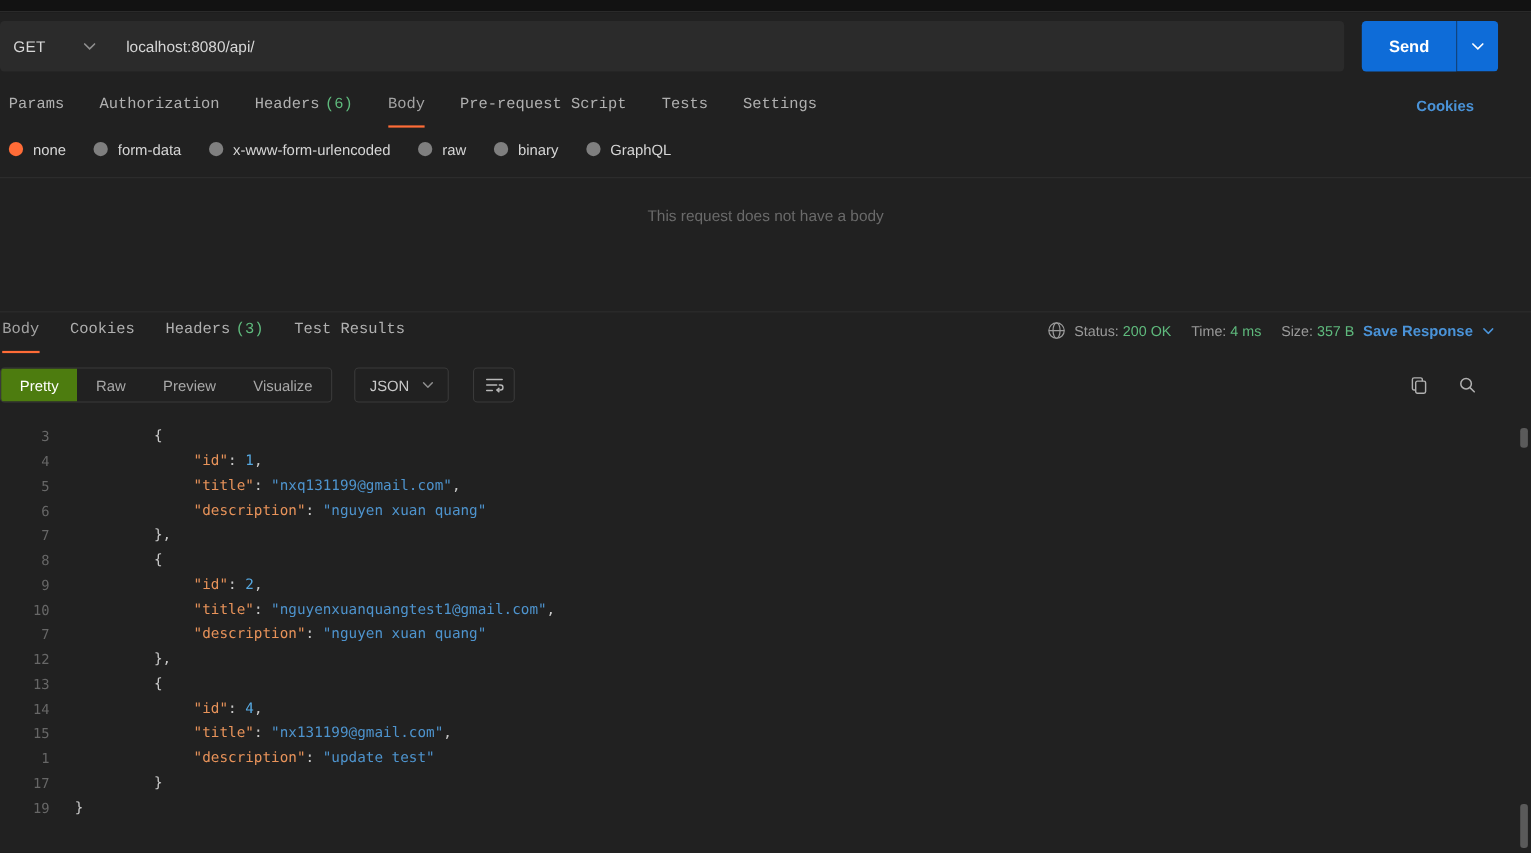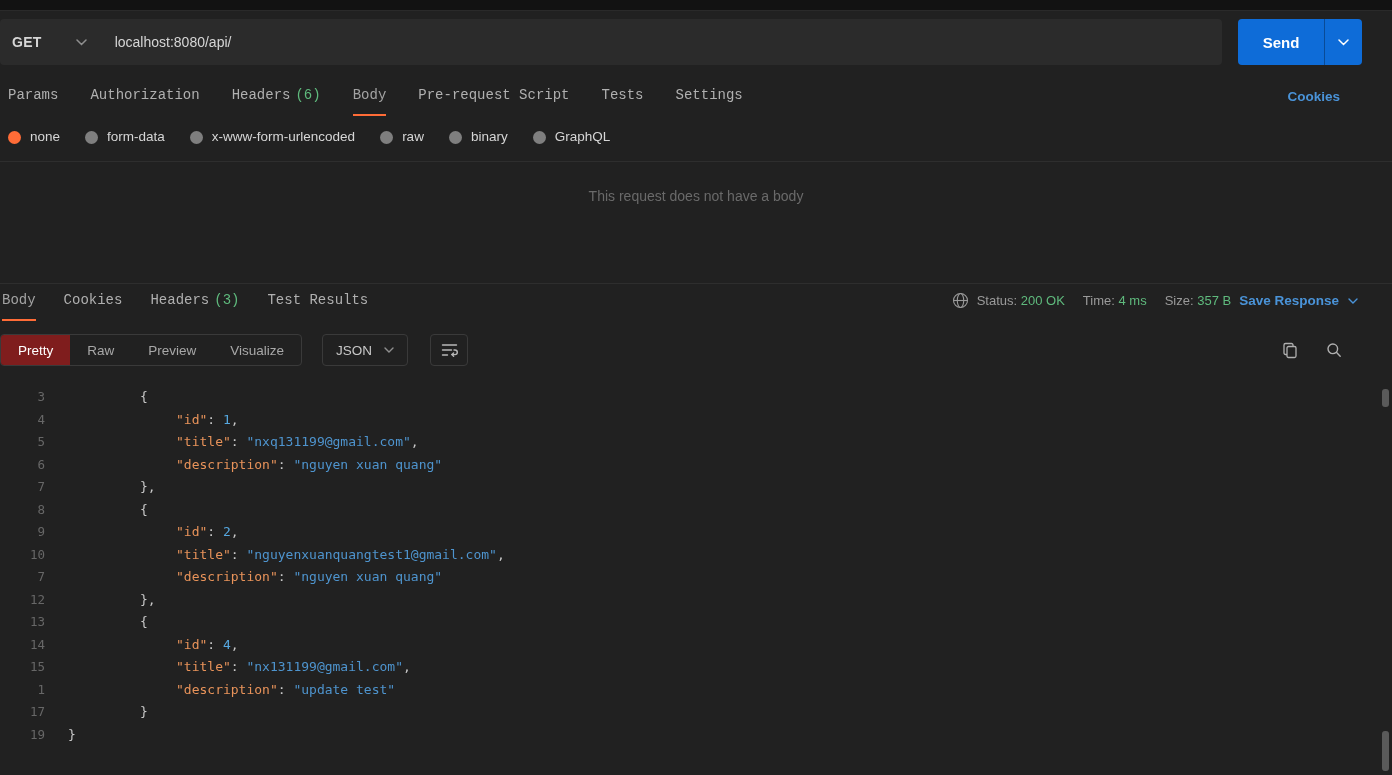--- a/index.html
+++ b/index.html
@@ -7,42 +7,42 @@
     width:1392px;height:775px;overflow:hidden;position:relative;
     font-family:"Liberation Sans",sans-serif;color:#d8d8d8;background:#212121;
     font-size:14px;
   }
   .topstrip{height:10px;background:#121212;border-bottom:1px solid #2a2a2a;}
 
   
   .url-row{display:flex;align-items:center;padding:8px 30px 14px 0;}
   .url-bar{flex:1;display:flex;align-items:center;height:46px;background:#2b2b2b;border-radius:4px;}
   .method-select{display:flex;align-items:center;gap:34px;padding:0 16px 0 12px;cursor:pointer;height:100%;}
-  .method-label{color:#d6d6d6;font-weight:700;letter-spacing:.3px;}
+  .method-label{color:#d6d6d6;font-weight:400;letter-spacing:.3px;}
   .chev{color:#8f8f8f;display:inline-flex;}
   .url-input{flex:1;background:transparent;border:none;outline:none;color:#d6d6d6;font-size:14px;font-family:"Liberation Sans",sans-serif;padding:0 12px;height:100%;}
   .send-group{display:flex;margin-left:16px;height:46px;}
   .send-main{width:86px;background:var(--send-blue);color:#fff;border:none;border-radius:4px 0 0 4px;
     font-size:15px;font-weight:600;cursor:pointer;font-family:"Liberation Sans",sans-serif;}
   .send-caret{width:38px;background:var(--send-blue);border:none;border-left:1px solid rgba(0,0,0,.3);
     border-radius:0 4px 4px 0;color:#fff;cursor:pointer;display:flex;align-items:center;justify-content:center;}
 
   
   .req-tabs{display:flex;align-items:flex-end;padding:0 52px 0 8px;}
   .tabs{display:flex;gap:32px;font-family:Liberation Mono, monospace;}
   .tab{position:relative;padding:8px 0 13px;color:#b0b0b0;font-size:14px;cursor:pointer;white-space:nowrap;}
   .tab.active{color:#a3a3a3;}
   .tab.active::after{content:'';position:absolute;left:0;right:0;bottom:0;height:2px;background:var(--accent-orange);}
   .tab-count{color:var(--status-green);margin-left:5px;}
   .tab-count:empty{display:none;margin:0;}
   .cookies-link{margin-left:auto;color:var(--link-blue);font-weight:600;font-size:13.5px;cursor:pointer;padding-bottom:12px;}
 
   
   .body-types{display:flex;align-items:center;gap:25px;padding:13px 0 17px 8px;border-bottom:1px solid #2e2e2e;}
-  .radio-item{display:flex;align-items:flex-end;gap:9px;cursor:pointer;}
+  .radio-item{display:flex;align-items:flex-start;gap:9px;cursor:pointer;}
   .dot{width:13px;height:13px;border-radius:50%;background:#7f7f7f;flex-shrink:0;}
   .dot.on{background:var(--accent-orange);}
   .radio-label{color:#d6d6d6;font-size:13.5px;}
 
   .empty-body{height:121px;display:flex;justify-content:center;padding-top:26px;box-sizing:border-box;color:#6a6a6a;font-size:14px;}
 
   
   .response-pane{border-top:1px solid #2e2e2e;}
   .resp-header{display:flex;align-items:flex-end;padding:0 34px 0 2px;}
   .resp-header .tabs{gap:28px;}
@@ -52,21 +52,21 @@
   .meta-value{color:var(--status-green);}
   .meta-list{display:flex;align-items:center;gap:18px;}
   .globe{color:#9a9a9a;display:inline-flex;}
   .save-response{display:flex;align-items:center;gap:9px;color:var(--link-blue);font-weight:600;font-size:13.5px;cursor:pointer;white-space:nowrap;}
   .save-response .chev{color:var(--link-blue);}
 
   
   .resp-toolbar{display:flex;align-items:center;padding:13px 50px 12px 0;}
   .segmented{display:flex;border:1px solid #3a3a3a;border-radius:4px;overflow:hidden;height:32px;box-sizing:border-box;}
   .segment{display:flex;align-items:center;padding:0 17px;color:#a8a8a8;font-size:13.5px;cursor:pointer;}
-  .segment.active{background:#7f1d1d;color:#fff;}
+  .segment.active{background:#4d7c0f;color:#fff;}
   .format-select{display:flex;align-items:center;gap:12px;margin-left:20px;border:1px solid #3a3a3a;border-radius:4px;
     height:32px;box-sizing:border-box;padding:0 13px;color:#c8c8c8;font-size:13.5px;cursor:pointer;}
   .wrap-btn{display:flex;align-items:center;justify-content:center;margin-left:22px;border:1px solid #3a3a3a;border-radius:4px;
     width:38px;height:32px;box-sizing:border-box;color:#b8b8b8;cursor:pointer;background:transparent;}
   .toolbar-right{margin-left:auto;display:flex;align-items:center;gap:28px;color:#b0b0b0;}
   .icon-btn{display:inline-flex;cursor:pointer;color:#b0b0b0;}
 
   
   .code-area{position:relative;margin-top:6px;padding-top:2px;height:382px;
     font-family:"DejaVu Sans Mono","Liberation Mono",monospace;font-size:13px;}

